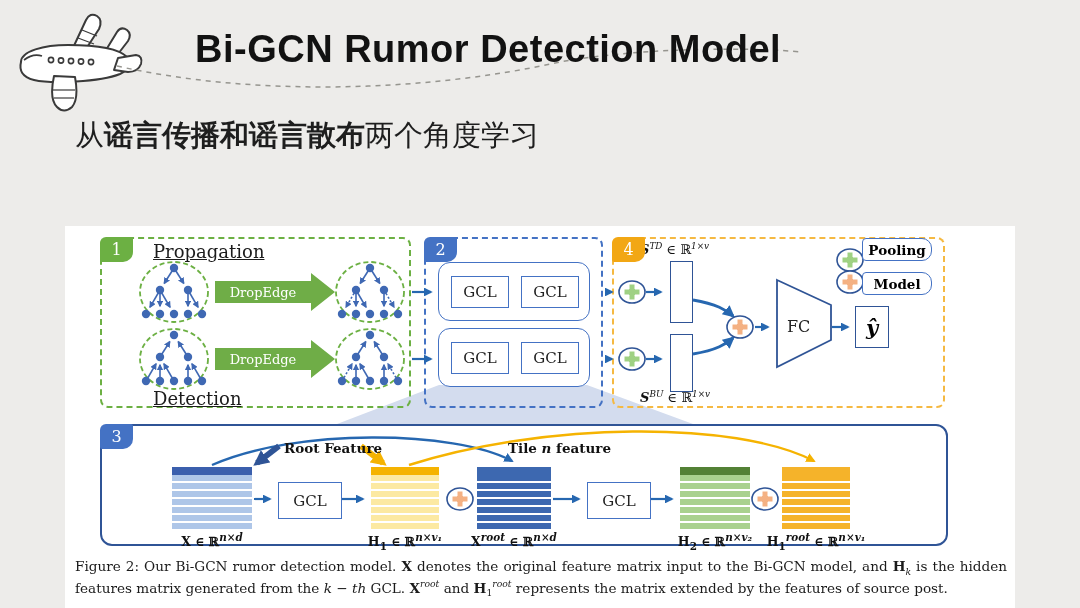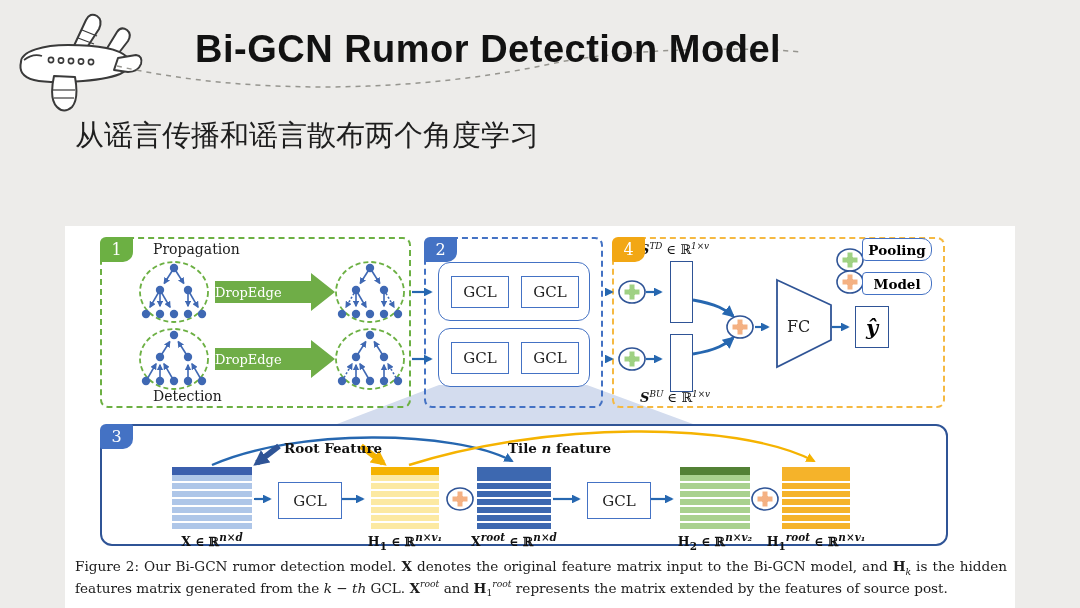--- a/index.html
+++ b/index.html
@@ -19,26 +19,26 @@
   .box{border-radius:8px;box-sizing:border-box;}
   .box1{left:35px;top:11px;width:311px;height:171px;border:2px dashed #6cb043;}
   .box2{left:359px;top:11px;width:179px;height:171px;border:2px dashed #4472c4;}
   .box4{left:547px;top:11px;width:333px;height:171px;border:2px dashed #f5b942;}
   .box3{left:35px;top:198px;width:848px;height:122px;border:2.5px solid #2f5496;border-radius:12px;}
   .badge{width:33px;height:25px;display:flex;align-items:center;justify-content:center;
          color:#fff;font-family:"DejaVu Serif","Liberation Serif",serif;font-size:16px;
          border-radius:6px 2px 10px 2px;z-index:4;}
   .bg-green{background:#6cb043;} .bg-blue{background:#4472c4;} .bg-orange{background:#f2a714;}
   .serif{font-family:"DejaVu Serif","Liberation Serif",serif;color:#1c1c1c;}
-  .seclabel{font-size:14px;}
+  .seclabel{font-size:18px;text-decoration:underline;}
   .gclwrap{border:1.8px solid #4472c4;border-radius:12px;background:#fff;}
   .gclbox{border:1.5px solid #4472c4;background:#fff;display:flex;align-items:center;justify-content:center;
           font-family:"DejaVu Serif","Liberation Serif",serif;font-size:15px;color:#222;}
   .dropedge-label{color:#fff;font-family:"DejaVu Serif","Liberation Serif",serif;font-size:13px;
-                  width:96px;z-index:3;}
+                  width:96px;text-align:center;z-index:3;}
   .mathlabel{font-family:"DejaVu Serif","Liberation Serif",serif;font-size:13px;color:#111;white-space:nowrap;}
   .mathlabel sup,.caption sup{font-size:68%;} .mathlabel sub,.caption sub{font-size:68%;}
   .tall{border:1.8px solid #2f5496;background:#fff;box-sizing:border-box;}
   .yhat{border:1.8px solid #2f5496;background:#fff;display:flex;align-items:center;justify-content:center;
         font-family:"DejaVu Serif","Liberation Serif",serif;font-style:italic;font-weight:700;font-size:21px;}
   .legendbox{border:1.5px solid #4472c4;border-radius:4px 10px 10px 4px;background:#fff;height:21px;
              display:flex;align-items:center;justify-content:center;
              font-family:"DejaVu Serif","Liberation Serif",serif;font-weight:700;font-size:13.5px;}
   .fclabel{font-family:"DejaVu Serif","Liberation Serif",serif;font-size:16px;color:#222;}
   .matrix{z-index:3;}
@@ -75,21 +75,21 @@
       <circle cx="75" cy="57.5" r="2.6"></circle>
         <circle cx="85" cy="58" r="2.6"></circle>
     </g>
   </svg>
 
   <svg class="abs layer" style="left:0;top:0" width="1080" height="130" viewBox="0 0 1080 130">
     <path d="M117 66 C 250 96 420 93 560 62 C 650 46 760 48 802 52" fill="none" stroke="#96958f" stroke-width="1.5" stroke-dasharray="5 5"></path>
   </svg>
 
   <div class="abs title">Bi-GCN Rumor Detection Model</div>
-  <div class="abs cn1"><span>从</span><span style="font-weight: 400;">谣言传播和谣言散布</span><span>两个角度学习</span></div>
+  <div class="abs cn1"><span>从</span><span style="font-weight: 700;">谣言传播和谣言散布</span><span>两个角度学习</span></div>
 
   <div class="abs panel">
 
     <svg class="abs layer" style="z-index:0" width="950" height="382" viewBox="0 0 950 382">
       <polygon points="374,159 522,159 628,198 272,198" fill="#d3dcee"></polygon>
     </svg>
 
     <div class="abs box box1" style="z-index:1"></div>
     <div class="abs box box2" style="z-index:1"></div>
     <div class="abs box box4" style="z-index:1"></div>

